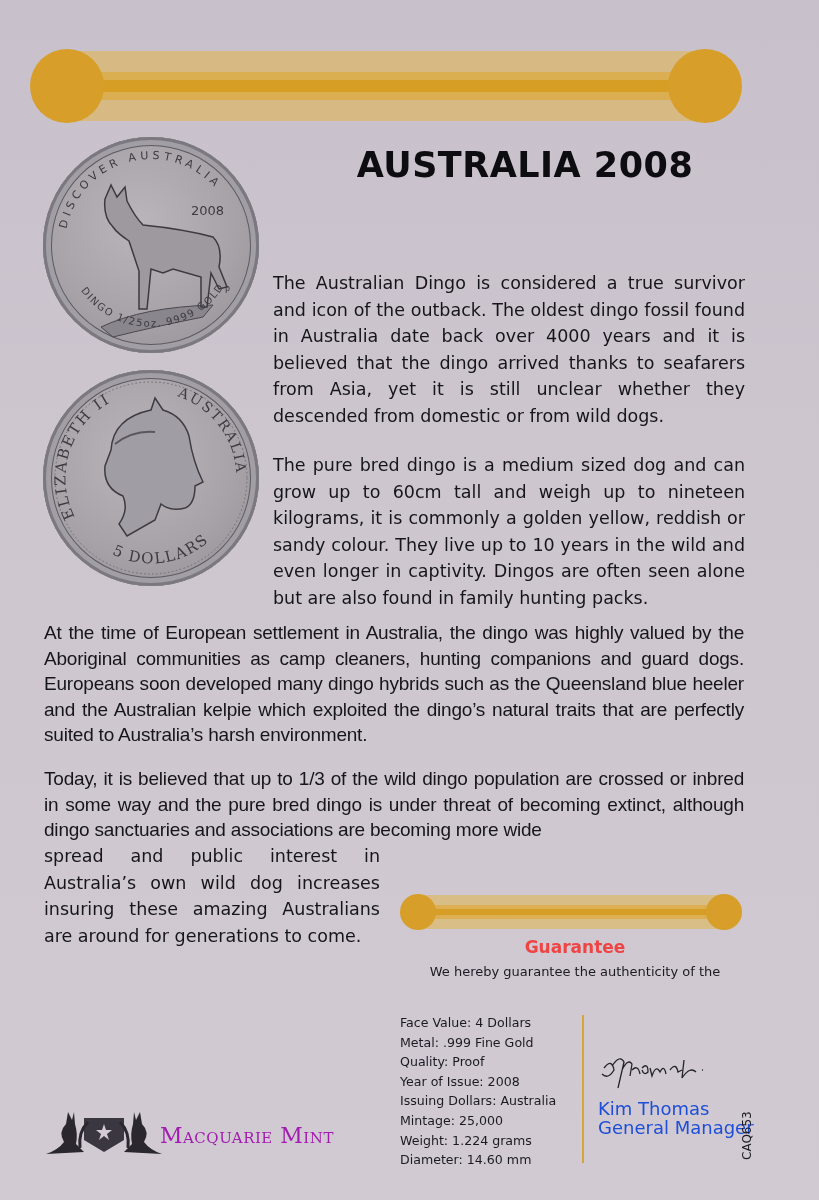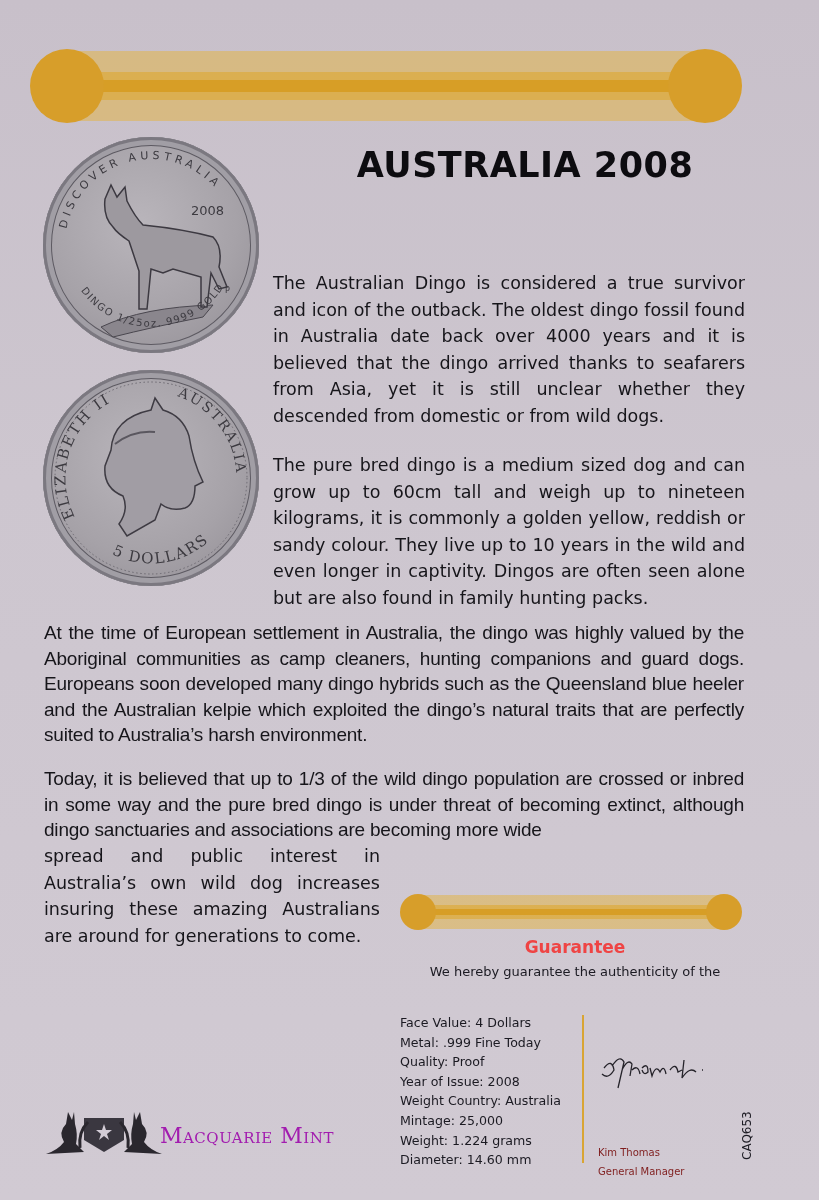--- a/index.html
+++ b/index.html
@@ -28,21 +28,21 @@
   }
   .para {
     position: absolute; font-family: "DejaVu Sans", sans-serif; font-size: 17.5px; line-height: 26.6px;
     color: #16151a; text-align: justify;
   }
   .para.narrow { font-family: "Liberation Sans", sans-serif; font-size: 19px; line-height: 25.5px; letter-spacing: -0.2px; }
   .guar-title { position: absolute; left: 410px; width: 330px; text-align: center; color: #ef4444; font-weight: bold; font-size: 17px; }
   .guar-text { position: absolute; left: 410px; width: 330px; text-align: center; font-size: 13px; line-height: 18px; color: #1b1a22; }
   .specs { position: absolute; left: 400px; top: 1013px; font-size: 12.6px; line-height: 19.6px; color: #1b1a22; }
   .vline { position: absolute; left: 582px; top: 1015px; width: 2px; height: 148px; background: #d9a534; }
-  .sig-name { position: absolute; left: 598px; top: 1099px; font-size: 10px; line-height: 19px; color: #7f1d1d; margin-top: 44px; }
+  .sig-name { position: absolute; left: 598px; top: 1099px; font-size: 18px; line-height: 19px; color: #1d4ed8; }
   .code { position: absolute; left: 740px; top: 1125px; font-size: 12px; color: #1b1a22; transform: rotate(-90deg); transform-origin: left top; }
   .logo-text { position: absolute; left: 160px; top: 1123px; font-family: "DejaVu Serif", serif; font-size: 22px; letter-spacing: 0.5px; color: #a21caf; font-variant: small-caps; }
 </style>
 </head>
 <body>
 
 <div class="bar" style="left:30px; top:49px; width:712px; height:74px;">
   <div class="tube" style="left:37px; top:2px; width:640px; height:70px;"></div>
   <div class="mid" style="left:37px; top:23px; width:640px; height:28px;"></div>
   <div class="core" style="left:37px; top:31px; width:640px; height:12px;"></div>
@@ -111,24 +111,24 @@
   <div class="cap" style="left:306px; top:0; width:36px; height:36px;"></div>
 </div>
 
 <div class="guar-title" style="top:937px;">Guarantee</div>
 <div class="guar-text" style="top:963px;">
   <div>We hereby guarantee the authenticity of the</div>
 </div>
 
 <div class="specs">
   <div>Face Value: 4 Dollars</div>
-  <div>Metal: .999 Fine Today</div>
+  <div>Metal: .999 Fine Gold</div>
   <div>Quality: Proof</div>
   <div>Year of Issue: 2008</div>
-  <div>Weight Country: Australia</div>
+  <div>Issuing Dollars: Australia</div>
   <div>Mintage: 25,000</div>
   <div>Weight: 1.224 grams</div>
   <div>Diameter: 14.60 mm</div>
 </div>
 
 <div class="vline"></div>
 
 <div class="abs" style="left:598px; top:1048px; width:120px; height:44px;">
   <svg width="120" height="44" viewBox="0 0 120 44">
     <path d="M6 20 Q14 10 16 22 Q10 32 4 26 M14 18 Q22 6 26 14 L20 40 M24 22 Q30 10 34 16 L32 28 M34 22 Q40 16 42 26 M44 20 Q50 14 50 24 Q46 28 44 22 M52 20 L54 28 Q58 16 62 24 Q66 16 68 26 M72 22 Q78 14 80 24 L84 22 M86 12 L84 30 Q92 18 98 24 M104 22 L105 22" stroke="#25232a" stroke-width="1.3" fill="none"></path>

